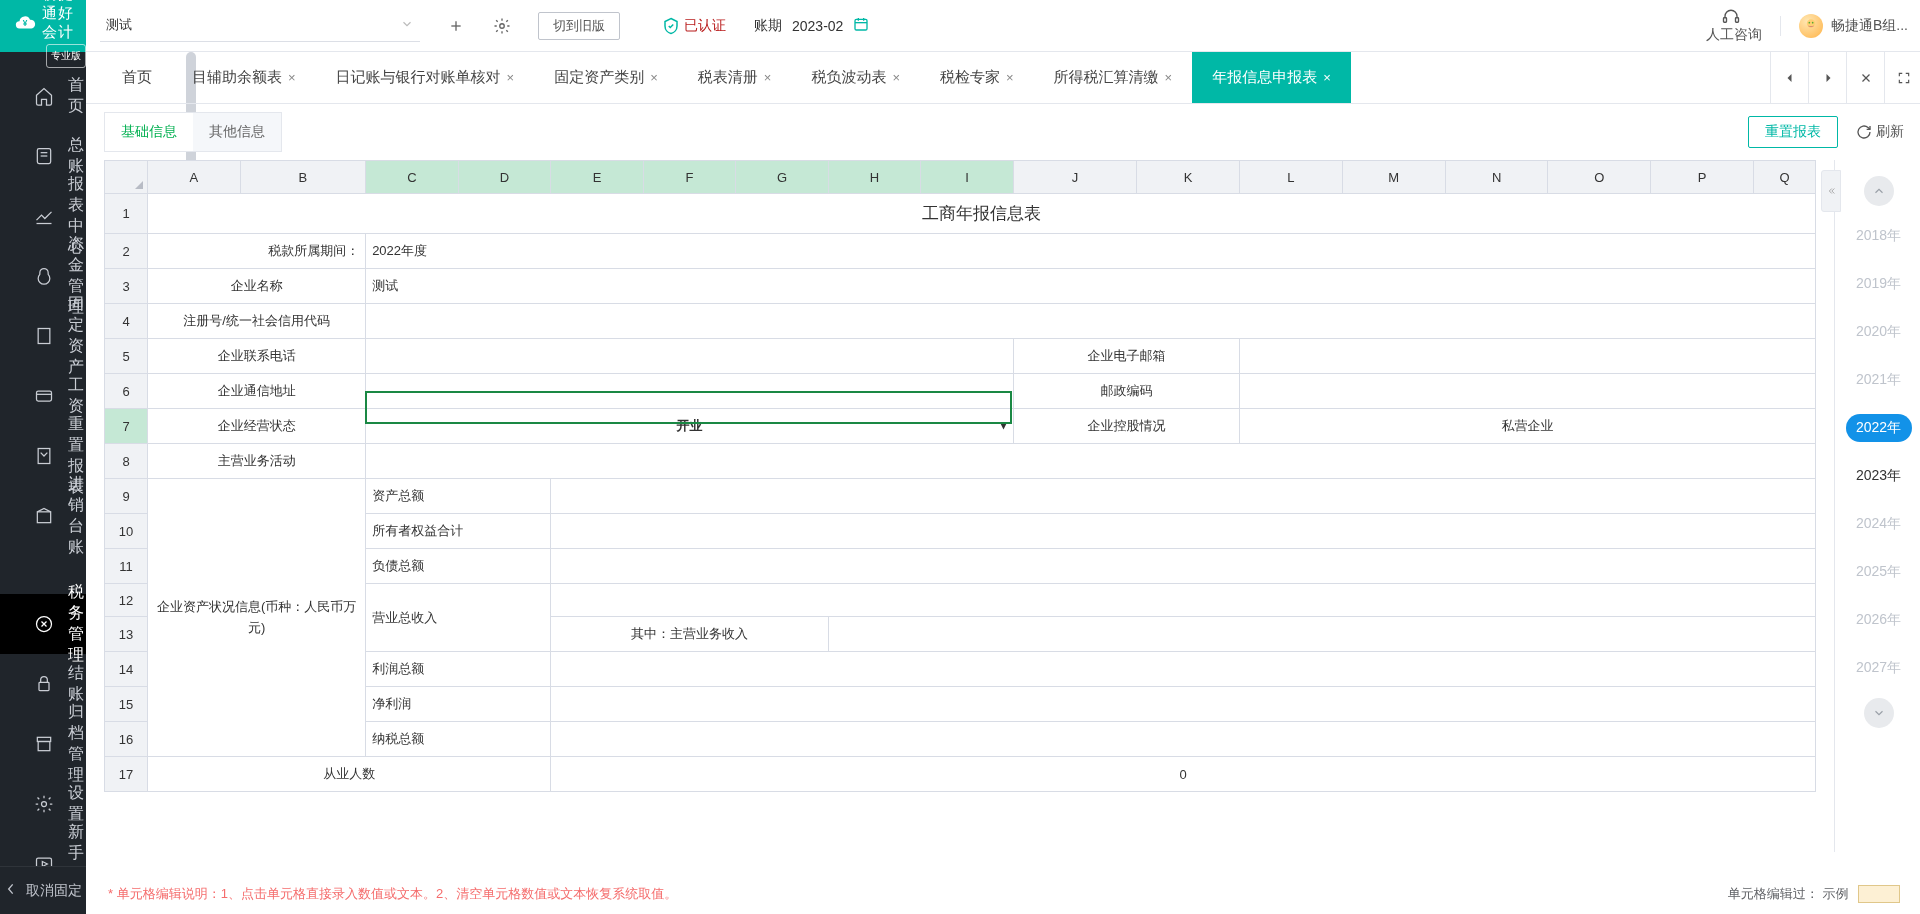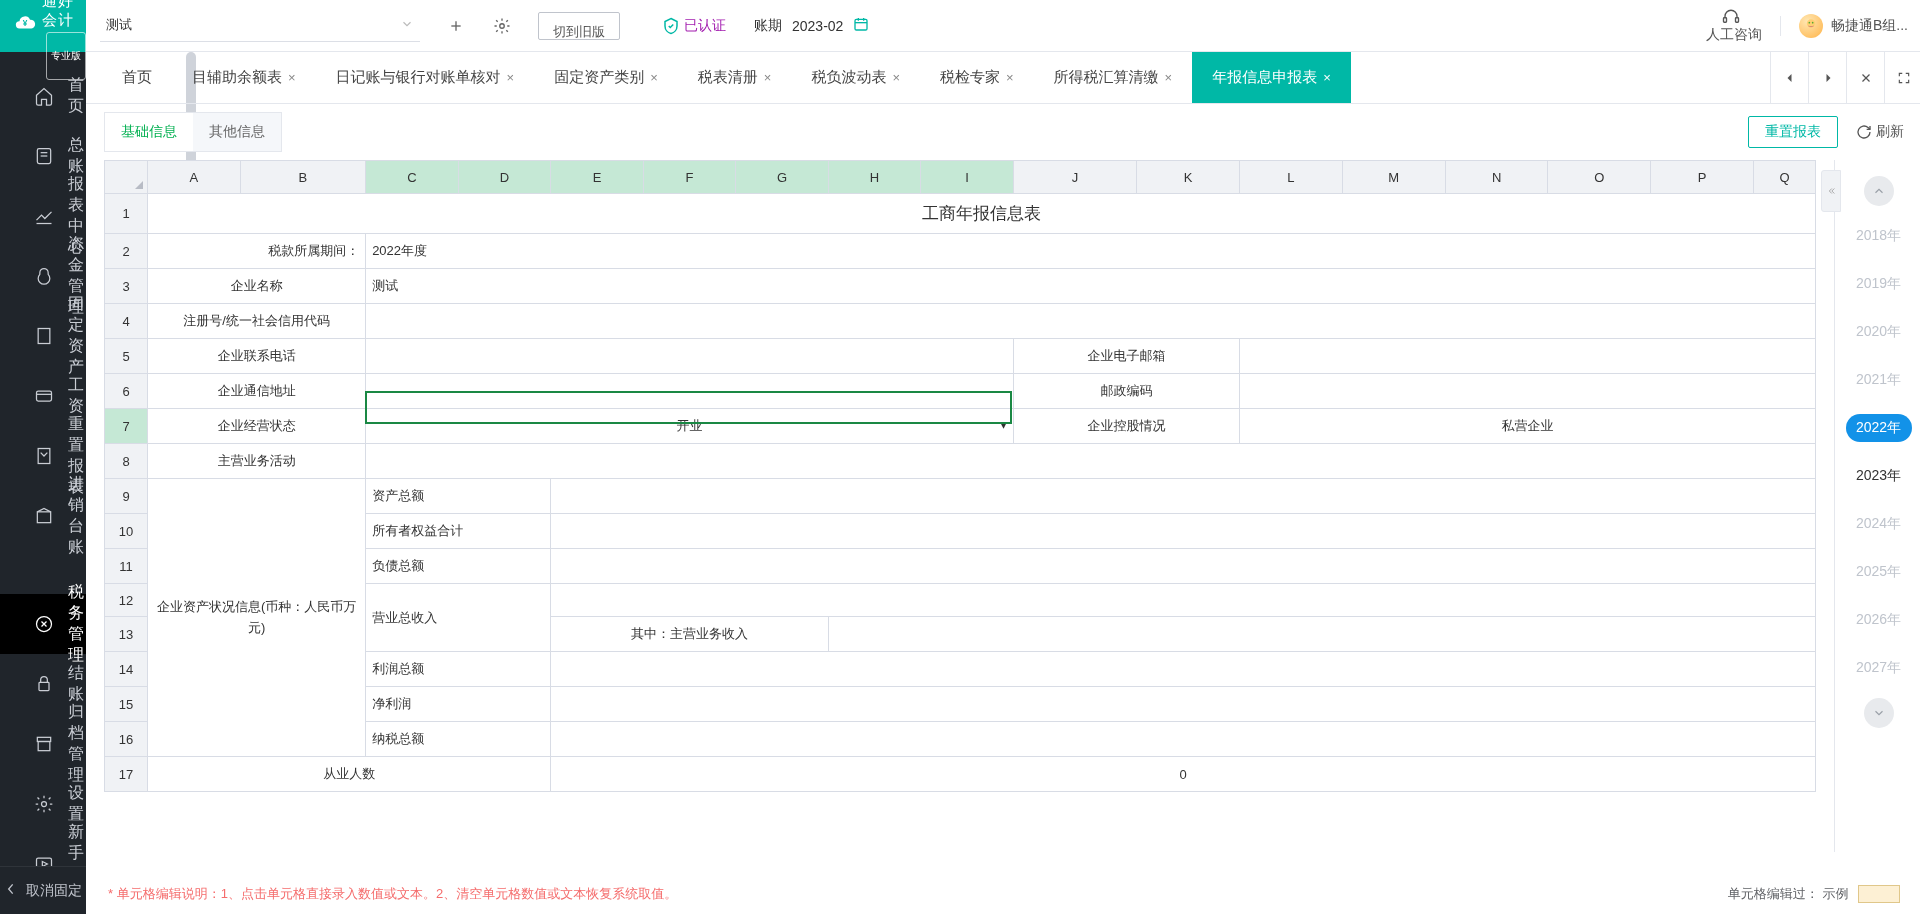--- a/index.html
+++ b/index.html
@@ -4,40 +4,40 @@
 <style>
 * { box-sizing: border-box; margin: 0; padding: 0; }
 body { font-family: "Microsoft YaHei", Arial, sans-serif; font-size: 13px; color: #333; background: #fff; overflow: hidden; }
 .app { display: flex; height: 914px; width: 1920px; }
 
 
 .sidebar { width: 192px; background: #20252b; color: #c0c4cc; display: flex; flex-direction: column; }
 .logo-area { height: 52px; background: #00b8a6; display: flex; align-items: center; padding-left: 14px; color: #fff; }
 .logo-icon { font-size: 22px; margin-right: 6px; }
 .logo-text { font-size: 15px; font-weight: 500; letter-spacing: 1px; }
-.logo-sub { font-size: 10px; margin-top: 2px; border: 1px solid rgba(255,255,255,0.6); border-radius: 3px; padding: 16px 4px; display: inline-block; margin-left: 4px; text-align:center; }
+.logo-sub { font-size: 10px; margin-top: 2px; border: 1px solid rgba(255,255,255,0.6); border-radius: 3px; padding: 4px 4px; display: inline-block; margin-left: 4px; text-align:center; }
 .logo-col { display:flex; flex-direction:column; }
 .nav { flex: 1; overflow-y: auto; padding-top: 14px; }
 .nav-item { display: flex; align-items: center; height: 60px; padding-left: 34px; cursor: pointer; color: #c9cdd4; font-size: 16px; }
 .nav-item.active { background: #000; color: #fff; margin-top: 48px; }
 .nav-icon { width: 22px; height: 22px; margin-right: 14px; display:flex; align-items:center; justify-content:center; }
 .nav-icon svg { width: 20px; height: 20px; stroke: currentColor; fill: none; stroke-width: 1.5; }
 .sidebar-footer { height: 48px; display: flex; align-items: center; justify-content: center; color: #c0c4cc; border-top: 1px solid #2f343a; font-size: 14px; }
 .pin-icon { margin-right: 6px; }
 
 
 .main { flex: 1; display: flex; flex-direction: column; position: relative; }
 
 
 .topbar { height: 52px; border-bottom: 1px solid #e4e7ed; display: flex; align-items: center; padding: 0 14px; }
 .co-select { width: 320px; height: 32px; border-bottom: 1px solid #dcdfe6; display: flex; align-items: center; justify-content: space-between; padding: 0 6px; color: #333; }
 .co-select .chev { color: #bbb; }
 .plus-btn, .gear-btn { width: 20px; height: 20px; margin-left: 26px; color: #666; cursor: pointer; display:flex; align-items:center; justify-content:center; }
-.old-ver { margin-left: 26px; height: 28px; padding: 10px 14px; border: 1px solid #c0c4cc; border-radius: 2px; color: #555; background: #fff; cursor: pointer; font-size: 13px; }
-.verified { margin-left: 42px; color: #a21caf; display: flex; align-items: center; font-size: 14px; }
+.old-ver { margin-left: 26px; height: 28px; padding: 4px 14px; border: 1px solid #c0c4cc; border-radius: 2px; color: #555; background: #fff; cursor: pointer; font-size: 13px; }
+.verified { margin-left: 42px; color: #b91c1c; display: flex; align-items: center; font-size: 14px; }
 .verified svg { margin-right: 4px; }
 .period { margin-left: 28px; display: flex; align-items: center; font-size: 14px; }
 .period-label { color: #333; margin-right: 10px; }
 .period-value { color: #333; }
 .cal-icon { margin-left: 10px; color: #00b8a6; }
 .top-right { margin-left: auto; display: flex; align-items: center; gap: 18px; }
 .consult { display: flex; align-items: center; color: #555; font-size: 14px; cursor:pointer;flex-direction:column; }
 .consult svg { margin-right: 6px; }
 .user-area { display: flex; align-items: center; color: #555; font-size: 14px; }
 .avatar { width: 24px; height: 24px; border-radius: 50%; background: radial-gradient(circle at 35% 30%, #ffe7b3, #ffb347); margin-right: 8px; display:flex; align-items:center; justify-content:center; overflow:hidden; }
@@ -467,21 +467,21 @@
           <tr>
                 <th class="rowhdr">6</th>
                 <td class="cell center" colspan="2">企业通信地址</td>
                 <td class="cell" colspan="7"></td>
                 <td class="cell center" colspan="2">邮政编码</td>
                 <td class="cell" colspan="6"></td>
               </tr>
           <tr>
                 <th class="rowhdr sel">7</th>
                 <td class="cell center" colspan="2">企业经营状态</td>
-                <td class="cell center" colspan="7" style="position:relative;" id="selcell"><span>开业</span><span style="position:absolute;right:6px;top:8px;">▾</span></td>
+                <td class="cell center" colspan="7" style="position:relative;font-weight:bold;" id="selcell"><span>开业</span><span style="position:absolute;right:6px;top:8px;">▾</span></td>
                 <td class="cell center" colspan="2">企业控股情况</td>
                 <td class="cell center" colspan="6">私营企业</td>
               </tr>
           <tr>
                 <th class="rowhdr">8</th>
                 <td class="cell center" colspan="2">主营业务活动</td>
                 <td class="cell" colspan="15"></td>
               </tr>
           <tr>
                 <th class="rowhdr">9</th>

